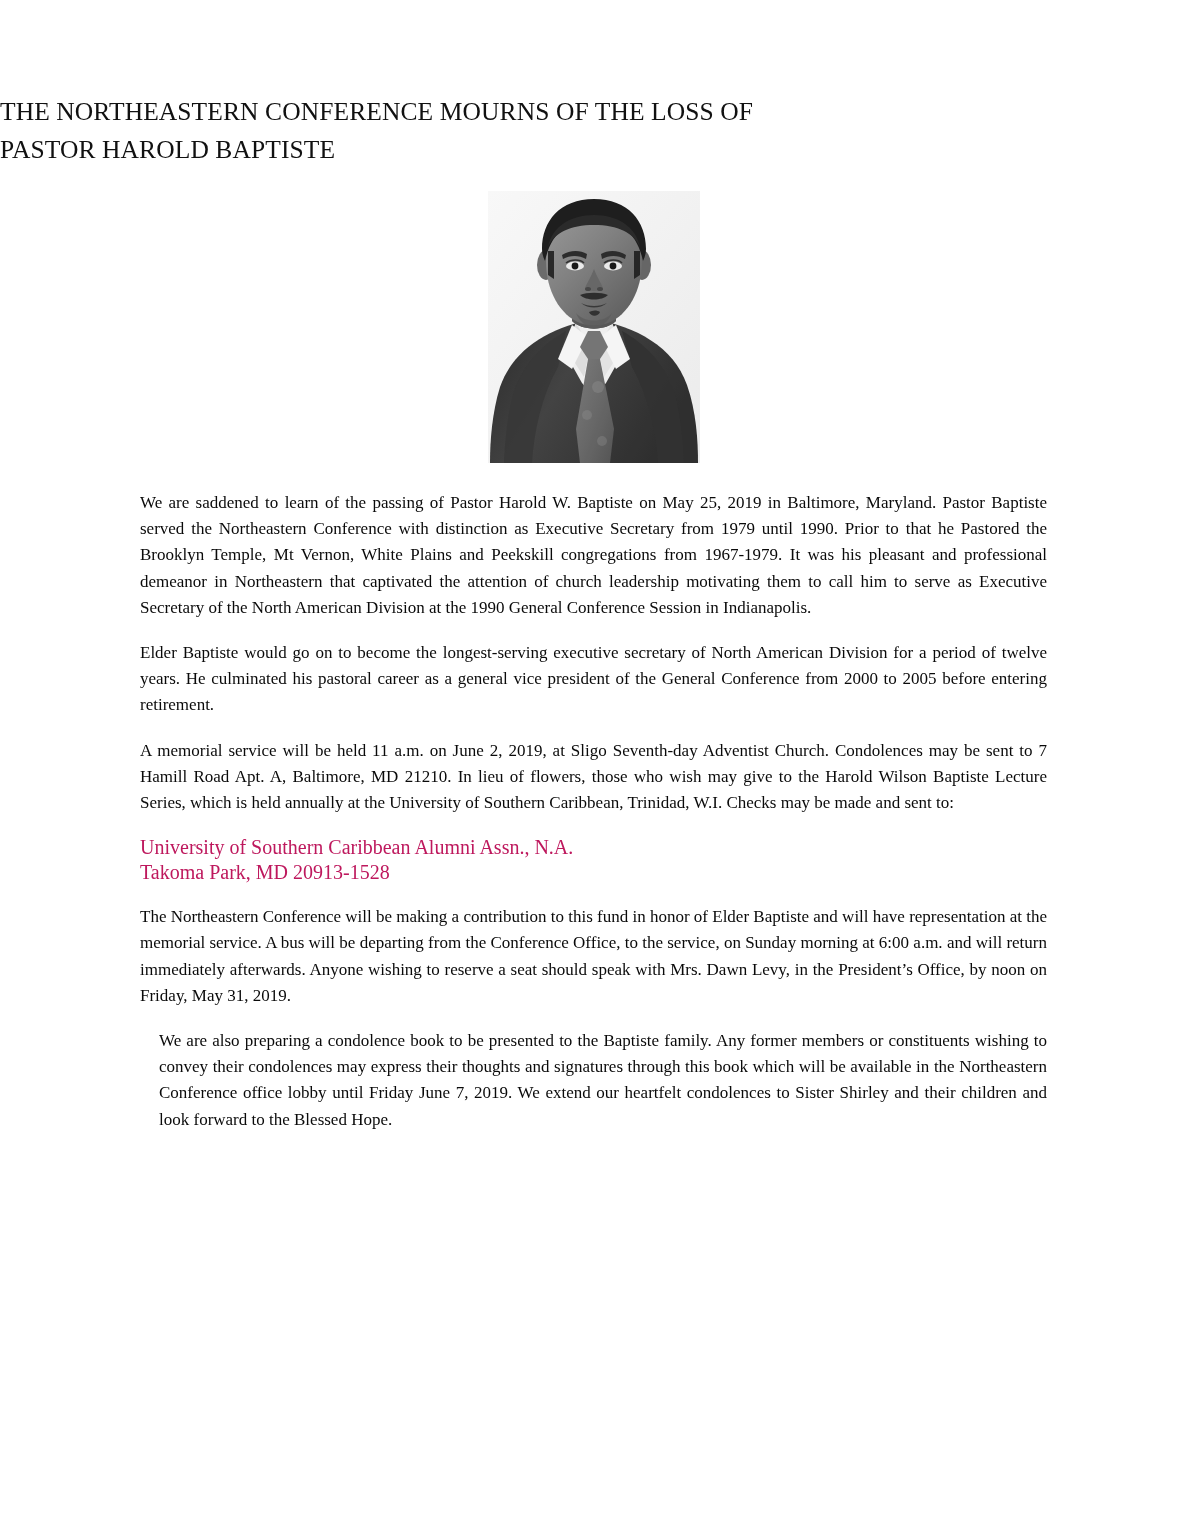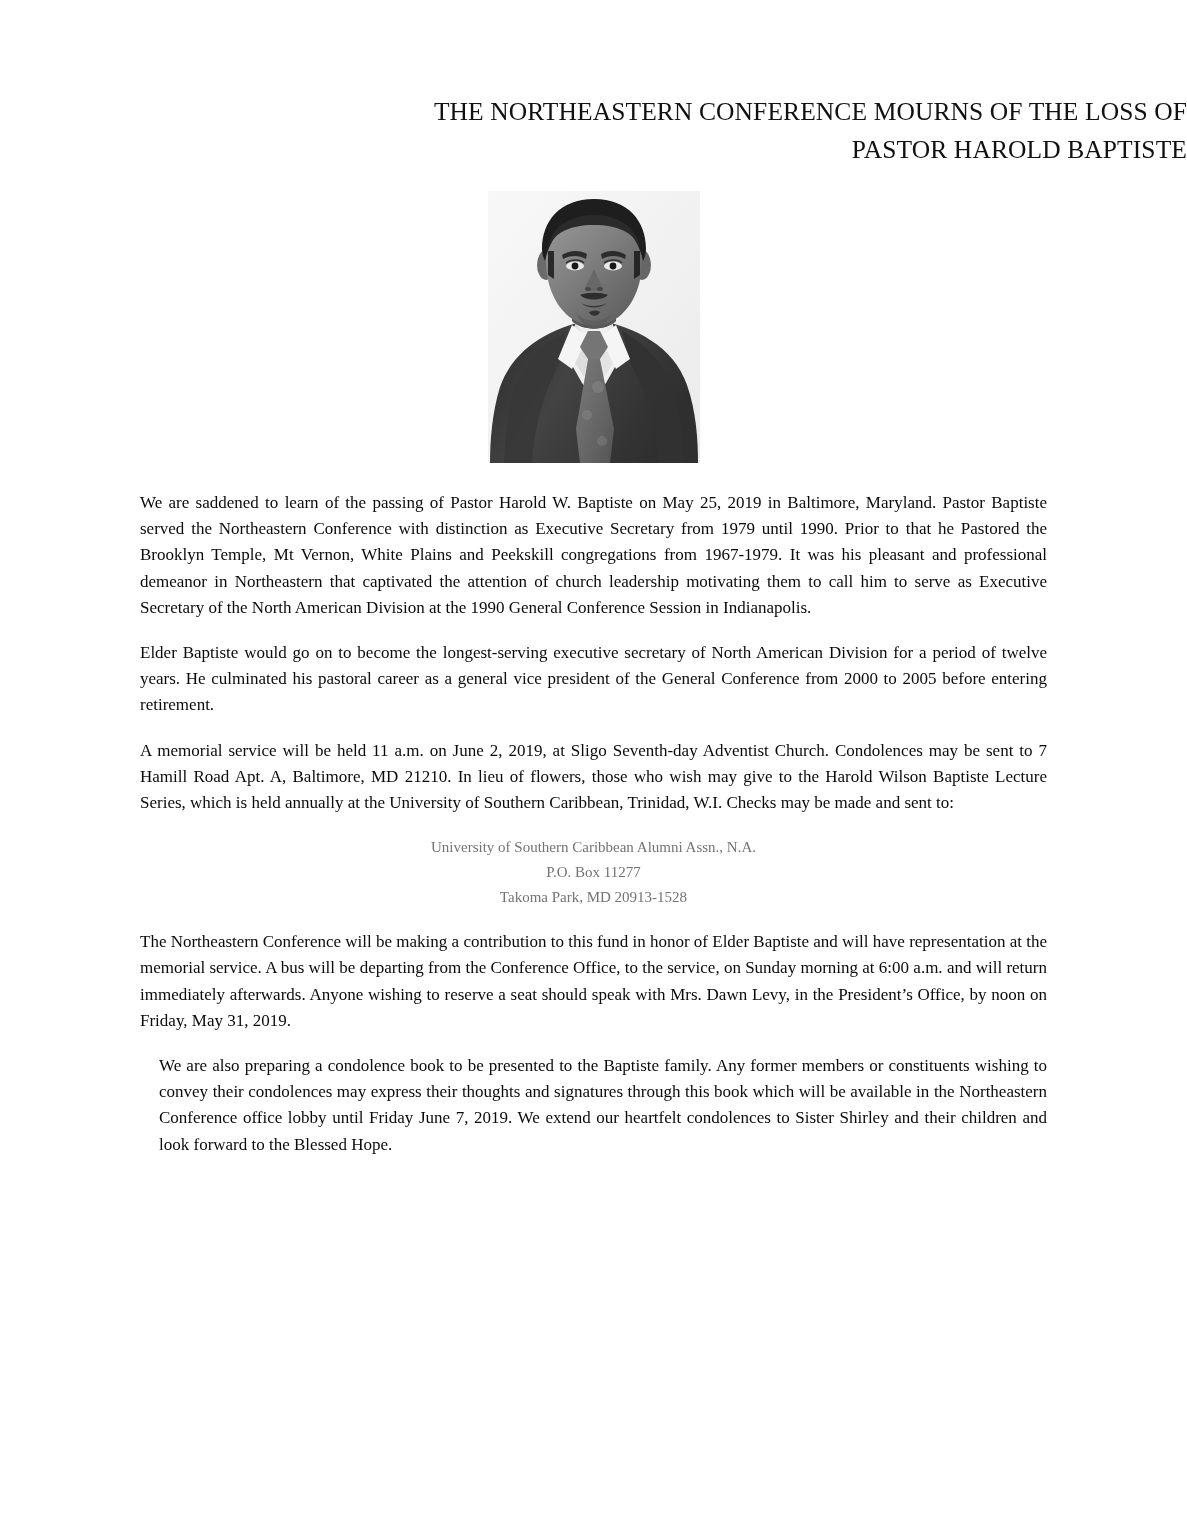--- a/index.html
+++ b/index.html
@@ -19,21 +19,21 @@
     position: relative;
     width: 1187px;
     height: 1536px;
     background: #ffffff;
     box-sizing: border-box;
   }
 
   
   .title-block {
     padding-top: 93px;
-    text-align: right;
+    text-align: left;
   }
   .title-line {
     font-size: 25.5px;
     line-height: 38px;
     letter-spacing: 0.1px;
     color: #111111;
     white-space: nowrap;
   }
 
   
@@ -61,24 +61,24 @@
     font-size: 17px;
     line-height: 26.2px;
     text-align: justify;
     text-justify: inter-word;
     color: #0a0a0a;
   }
   p.para:last-child { margin-bottom: 0; margin-left: 19px; }
 
   .addr-block {
     margin: 0 0 19px 0;
-    font-size: 15px;
+    font-size: 20px;
     line-height: 25px;
-    text-align: center;
-    color: #737373;
+    text-align: left;
+    color: #be185d;
   }
   .addr-line { white-space: nowrap; }
 </style>
 </head>
 <body>
 
 <div class="page">
 
   <div class="title-block">
     <div class="title-line">THE NORTHEASTERN CONFERENCE MOURNS OF THE LOSS OF</div>
@@ -180,21 +180,20 @@
 
     <p class="para">We are saddened to learn of the passing of Pastor Harold W. Baptiste on May 25, 2019 in Baltimore, Maryland.    Pastor Baptiste served the Northeastern Conference with distinction as Executive Secretary from 1979 until 1990.    Prior to that he Pastored the Brooklyn Temple, Mt Vernon, White Plains and Peekskill congregations from 1967-1979.  It was his pleasant and professional demeanor in Northeastern that captivated the attention of church leadership motivating them to call him to serve as Executive Secretary of the North American Division at the 1990 General Conference Session in Indianapolis.</p>
 
     <p class="para">Elder Baptiste would go on to become the longest-serving executive secretary of North American Division for a period of twelve years.  He culminated his pastoral career as a general vice president of the General Conference from 2000 to 2005 before entering retirement.</p>
 
 
     <p class="para">A memorial service will be held 11 a.m. on June 2, 2019, at Sligo Seventh-day Adventist Church. Condolences may be sent to 7 Hamill Road Apt. A,  Baltimore, MD 21210. In lieu of flowers, those who wish may give to the Harold Wilson Baptiste Lecture Series, which is held annually at the University of Southern Caribbean, Trinidad, W.I. Checks may be made and sent to:</p>
 
     <div class="addr-block">
       <div class="addr-line">University of Southern Caribbean Alumni Assn., N.A.</div>
-      <div class="addr-line">P.O. Box 11277</div>
       <div class="addr-line">Takoma Park, MD 20913-1528</div>
     </div>
 
     <p class="para">The Northeastern Conference will be making a contribution to this fund in honor of Elder Baptiste and will have representation at the memorial service. A bus will be departing from the Conference Office, to the service, on Sunday morning at 6:00 a.m. and will return immediately afterwards.  Anyone wishing to reserve a seat should speak with Mrs. Dawn Levy, in the President’s Office, by noon on Friday, May 31, 2019.</p>
 
     <p class="para">We are also preparing a condolence book to be presented to the Baptiste family.  Any former members or constituents wishing to convey their condolences may express their thoughts and signatures through this book which will be available in the Northeastern Conference office lobby until Friday June 7, 2019.  We extend our heartfelt condolences to Sister Shirley and their children and look forward to the Blessed Hope.</p>
 
   </div>
 </div>
 

